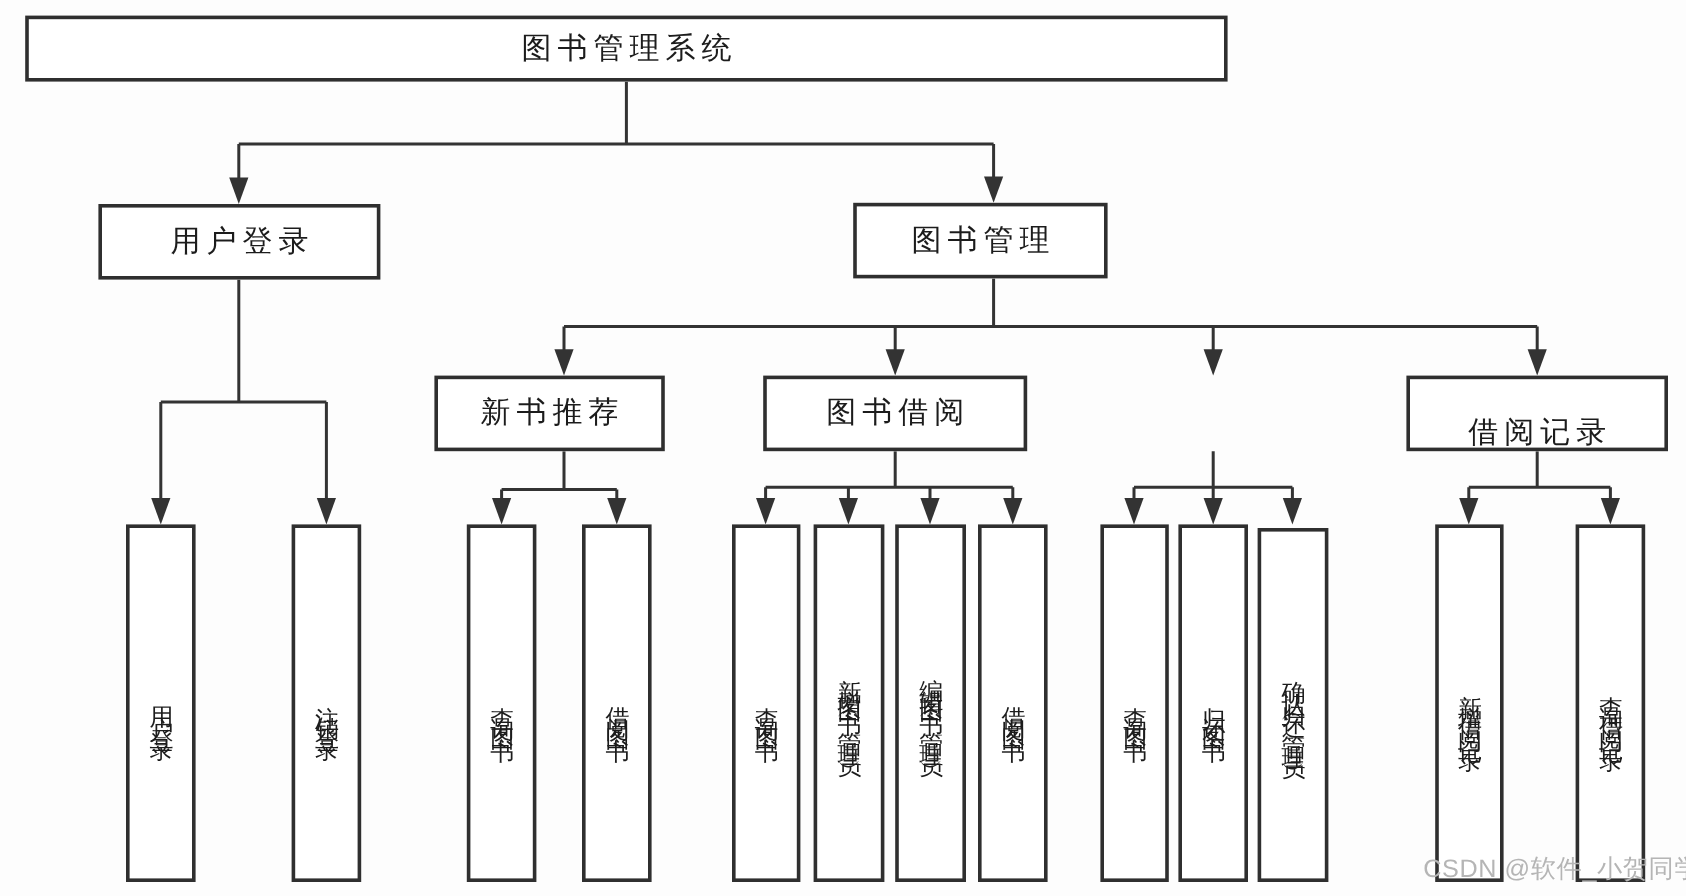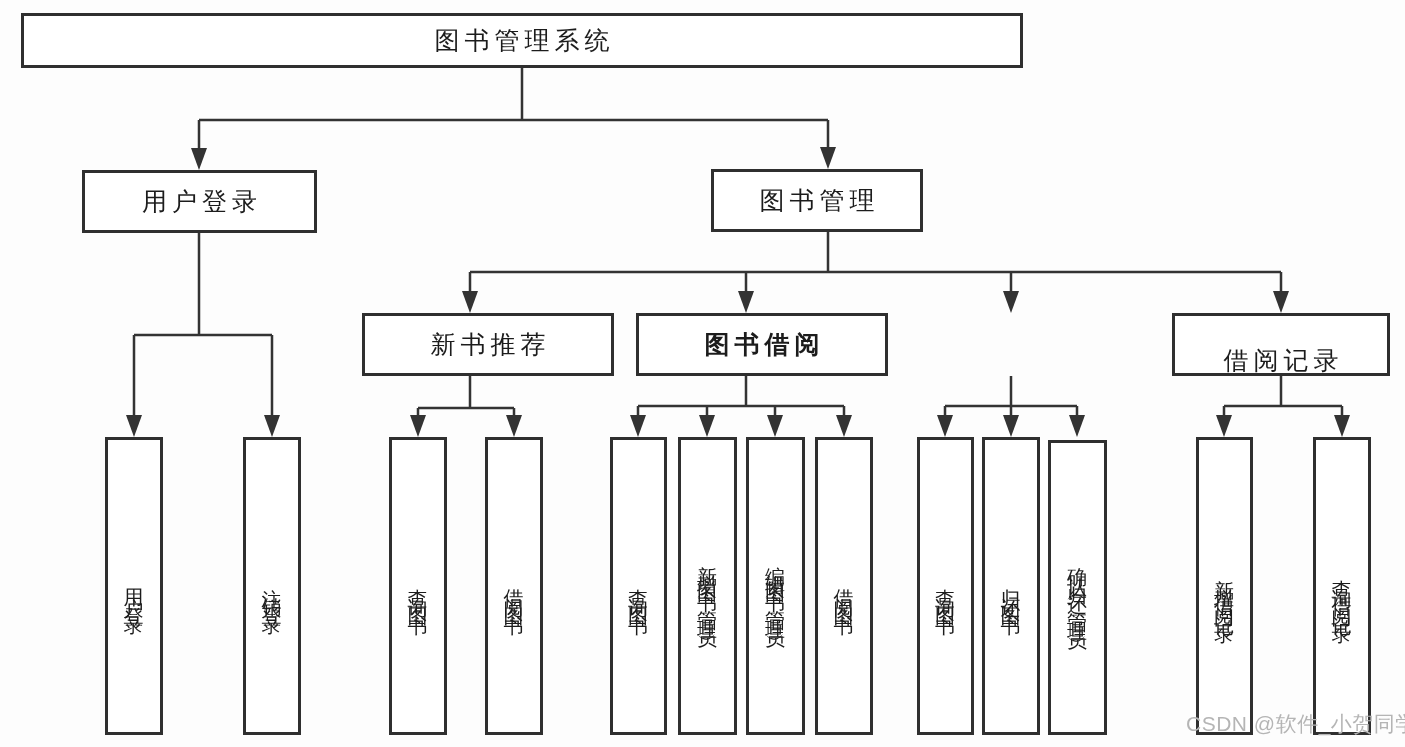--- a/index.html
+++ b/index.html
@@ -98,24 +98,24 @@
     <span class="hlabel">图书管理系统</span>
   </div>
 
   <div class="node" style="left:82px; top:170px; width:235px; height:63px;">
     <span class="hlabel">用户登录</span>
   </div>
   <div class="node" style="left:711px; top:169px; width:212px; height:63px;">
     <span class="hlabel">图书管理</span>
   </div>
 
-  <div class="node" style="left:362px; top:313px; width:252px; height:63px;">
+  <div class="node" style="left:362px; top:313px; width:192px; height:63px;">
     <span class="hlabel">新书推荐</span>
   </div>
-  <div class="node" style="left:636px; top:313px; width:252px; height:63px;font-weight:bold;">
+  <div class="node" style="left:636px; top:313px; width:220px; height:63px;">
     <span class="hlabel">图书借阅</span>
   </div>
   <div class="node" style="left:1172px; top:313px; width:218px; height:63px;align-items:flex-end;">
     <span class="hlabel">借阅记录</span>
   </div>
 
   <div class="node" style="left:105px; top:437px; width:58px; height:298px;">
     <span class="vlabel">用户登录</span>
   </div>
   <div class="node" style="left:243px; top:437px; width:58px; height:298px;">

